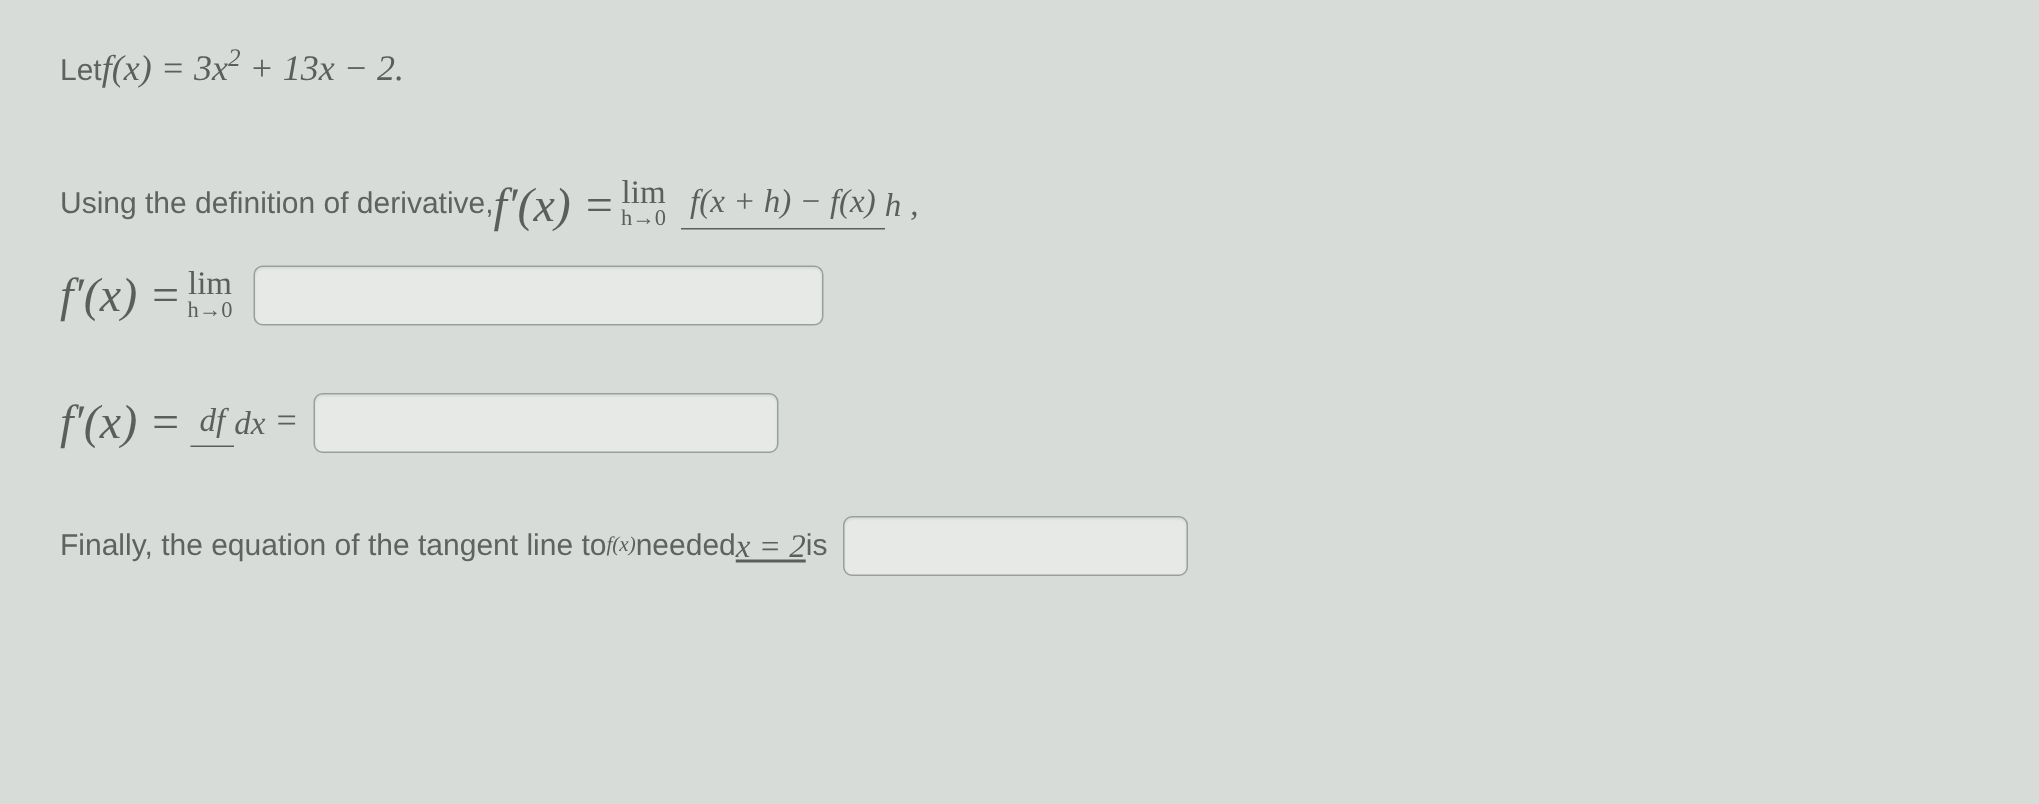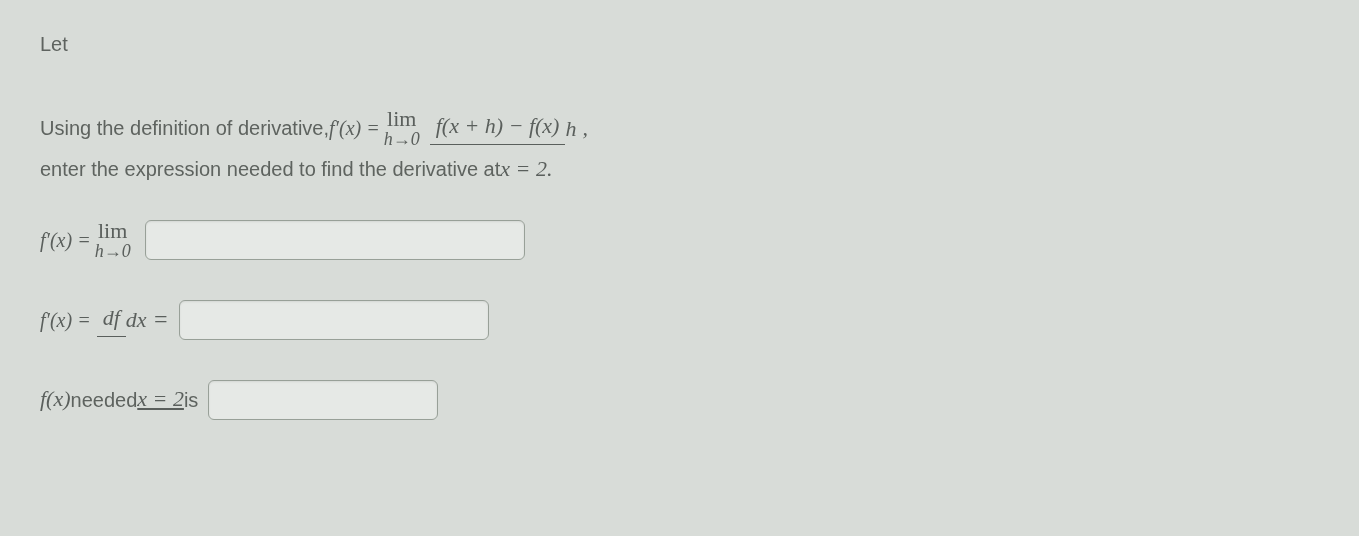--- a/index.html
+++ b/index.html
@@ -25,21 +25,21 @@
       align-items: center;
       flex-wrap: nowrap;
       margin-bottom: 8px;
       text-align: right;
     }
     .line1 {
       margin-bottom: 50px;
       font-size: 24px;
     }
     .line2 {
-      margin-bottom: 6px;
+      margin-bottom: 16px;
     }
     .line3 {
       margin-bottom: 35px;
     }
     .line4 {
       margin-bottom: 40px;
     }
     .line5 {
       margin-bottom: 40px;
     }
@@ -58,23 +58,22 @@
       align-items: center;
       vertical-align: middle;
       margin: 0 4px;
       font-family: 'Times New Roman', serif;
     }
     .lim-top {
       font-size: 22px;
       line-height: 1;
     }
     .lim-bottom {
-      font-size: 18px;
+      font-size: 15px;
       line-height: 1;
-      font-style: italic;
     }
     .fraction {
       display: inline-flex;
       align-items: center;
       vertical-align: middle;
       margin: 0 6px;
       font-family: 'Times New Roman', serif;
     }
     .frac-top {
       padding: 0 6px 2px 6px;
@@ -102,55 +101,54 @@
     }
     .input-box.w2 {
       width: 310px;
     }
     .input-box.w3 {
       width: 230px;
     }
     .fprime {
       font-family: 'Times New Roman', serif;
       font-style: italic;
-      font-size: 20px;
+      font-size: 32px;
     }
     .textspan {
       font-family: Verdana, Geneva, sans-serif;
       font-size: 20px;
       color: #5e635f;
     }
   </style>
 </head>
 <body>
 
 <div class="content">
 
   <div class="line line1">
     <span class="textspan">Let </span>
+    <span class="math">
+      <span>f(x) = 3x</span><span class="sup">2</span><span> + 13x − 2.</span>
+    </span>
   </div>
 
   <div class="line line2">
     <span class="textspan">Using the definition of derivative, </span>
     <span class="fprime">f′(x) =</span>
     <span class="lim-block">
       <span class="lim-top">lim</span>
       <span class="lim-bottom">h→0</span>
     </span>
     <span class="fraction">
       <span class="frac-top">f(x + h) − f(x)</span>
       <span class="frac-bottom">h</span>
     </span>
     <span class="math">,</span>
   </div>
 
-  <div class="line line3">
-    <span class="textspan">enter the expression needed to find the derivative at </span>
-    <span class="math">x = 2.</span>
-  </div>
 
   <div class="line line4">
     <span class="fprime">f′(x) =</span>
     <span class="lim-block">
       <span class="lim-top">lim</span>
       <span class="lim-bottom">h→0</span>
     </span>
     <span class="input-box w1"></span>
   </div>
 
@@ -158,20 +156,21 @@
     <span class="fprime">f′(x) = </span>
     <span class="fraction">
       <span class="frac-top">df</span>
       <span class="frac-bottom">dx</span>
     </span>
     <span class="math" style="font-size:24px;"> =</span>
     <span class="input-box w2"></span>
   </div>
 
   <div class="line">
-    <span class="math" style="font-size:22px;">f(x)</span>
+    <span class="textspan">Finally, the equation of the tangent line to </span>
+    <span class="math" style="font-size:14px;">f(x)</span>
     <span class="textspan"> needed </span>
     <span class="math" style="font-size:22px;text-decoration:underline;">x = 2</span>
     <span class="textspan"> is</span>
     <span class="input-box w3"></span>
   </div>
 
 </div>
 
 </body></html>

